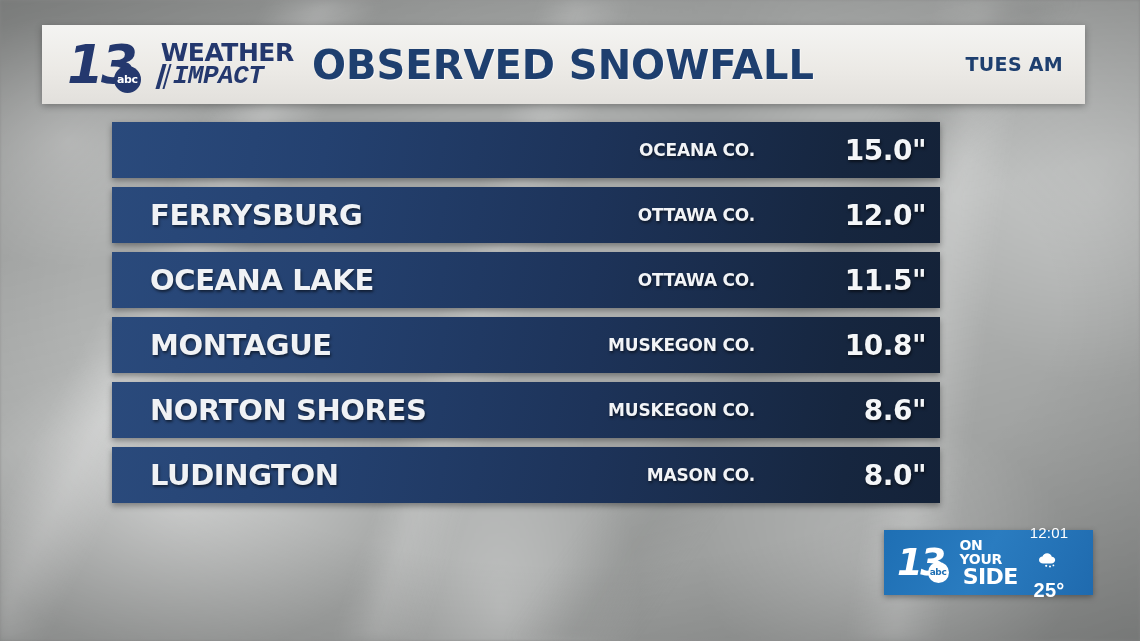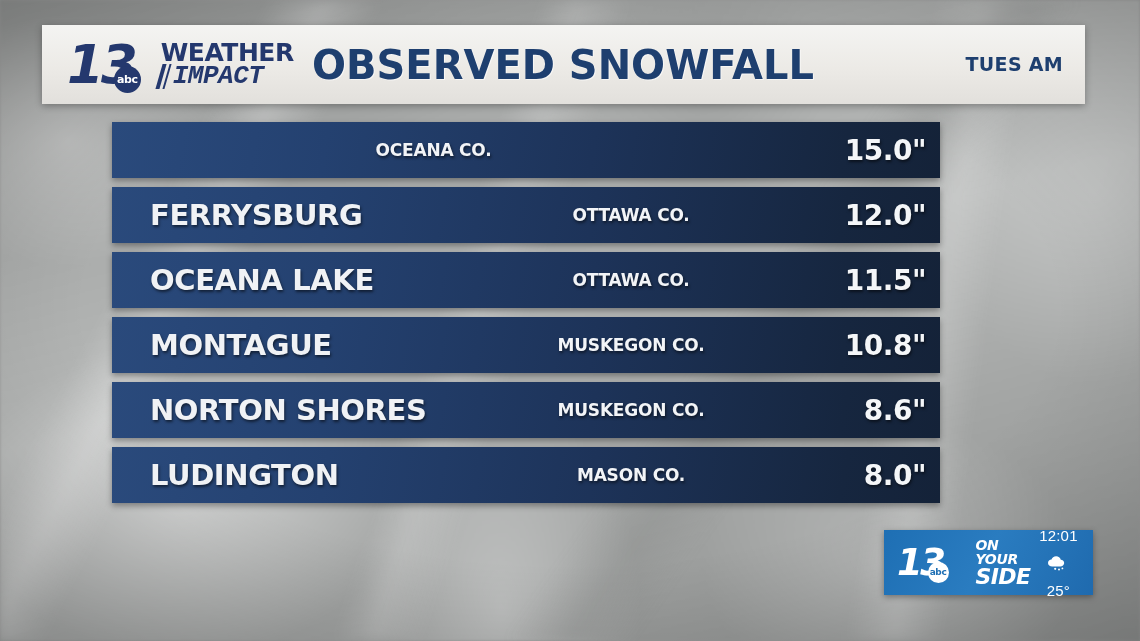--- a/index.html
+++ b/index.html
@@ -182,21 +182,21 @@
     padding-left: 38px;
     color: #f0f2f5;
     font-family: "DejaVu Sans", sans-serif;
     font-weight: bold;
     font-size: 29px;
     letter-spacing: -0.4px;
     text-shadow: 1px 2px 3px rgba(0,0,0,0.55);
   }
   .row-county {
     flex: 1 1 auto;
-    text-align: center;
+    text-align: right;
     color: #f2f4f7;
     font-family: "DejaVu Sans", sans-serif;
     font-weight: bold;
     font-size: 17px;
     letter-spacing: -0.2px;
     text-shadow: 1px 2px 3px rgba(0,0,0,0.55);
   }
   .row-amount {
     flex: 0 0 auto;
     width: 185px;
@@ -250,44 +250,43 @@
     font-family: "DejaVu Sans", sans-serif;
     font-style: normal;
     font-weight: bold;
     font-size: 9px;
     letter-spacing: -0.4px;
     display: flex;
     align-items: center;
     justify-content: center;
   }
   .bug-words {
-    margin-left: 32px;
+    margin-left: 16px;
     color: #ffffff;
     font-family: "DejaVu Sans", sans-serif;
     font-weight: bold;
-    font-style: italic;
     line-height: 1.0;
   }
   .bug-onyour { font-size: 14px; letter-spacing: -0.3px; }
   .bug-side   { font-size: 22px; letter-spacing: -0.6px; text-align: center; }
 
   .bug-right {
     flex: 0 0 auto;
     width: 72px;
     padding-right: 16px;
     display: flex;
     flex-direction: column;
     align-items: center;
     justify-content: center;
     gap: 10px;
     color: #ffffff;
     font-family: "Liberation Sans", sans-serif;
   }
   .bug-time { font-size: 15px; letter-spacing: 0.2px; }
-  .bug-temp { font-size: 15px; letter-spacing: 0.2px; }
+  .bug-temp { font-size: 20px; letter-spacing: 0.2px; font-weight: bold; }
   .bug-icon { height: 18px; display: flex; align-items: center; }
 </style>
 </head>
 <body>
 
 <div class="bg"></div>
 <div class="bg-streaks"></div>
 <div class="bg-vignette"></div>
 
 <div class="header">

